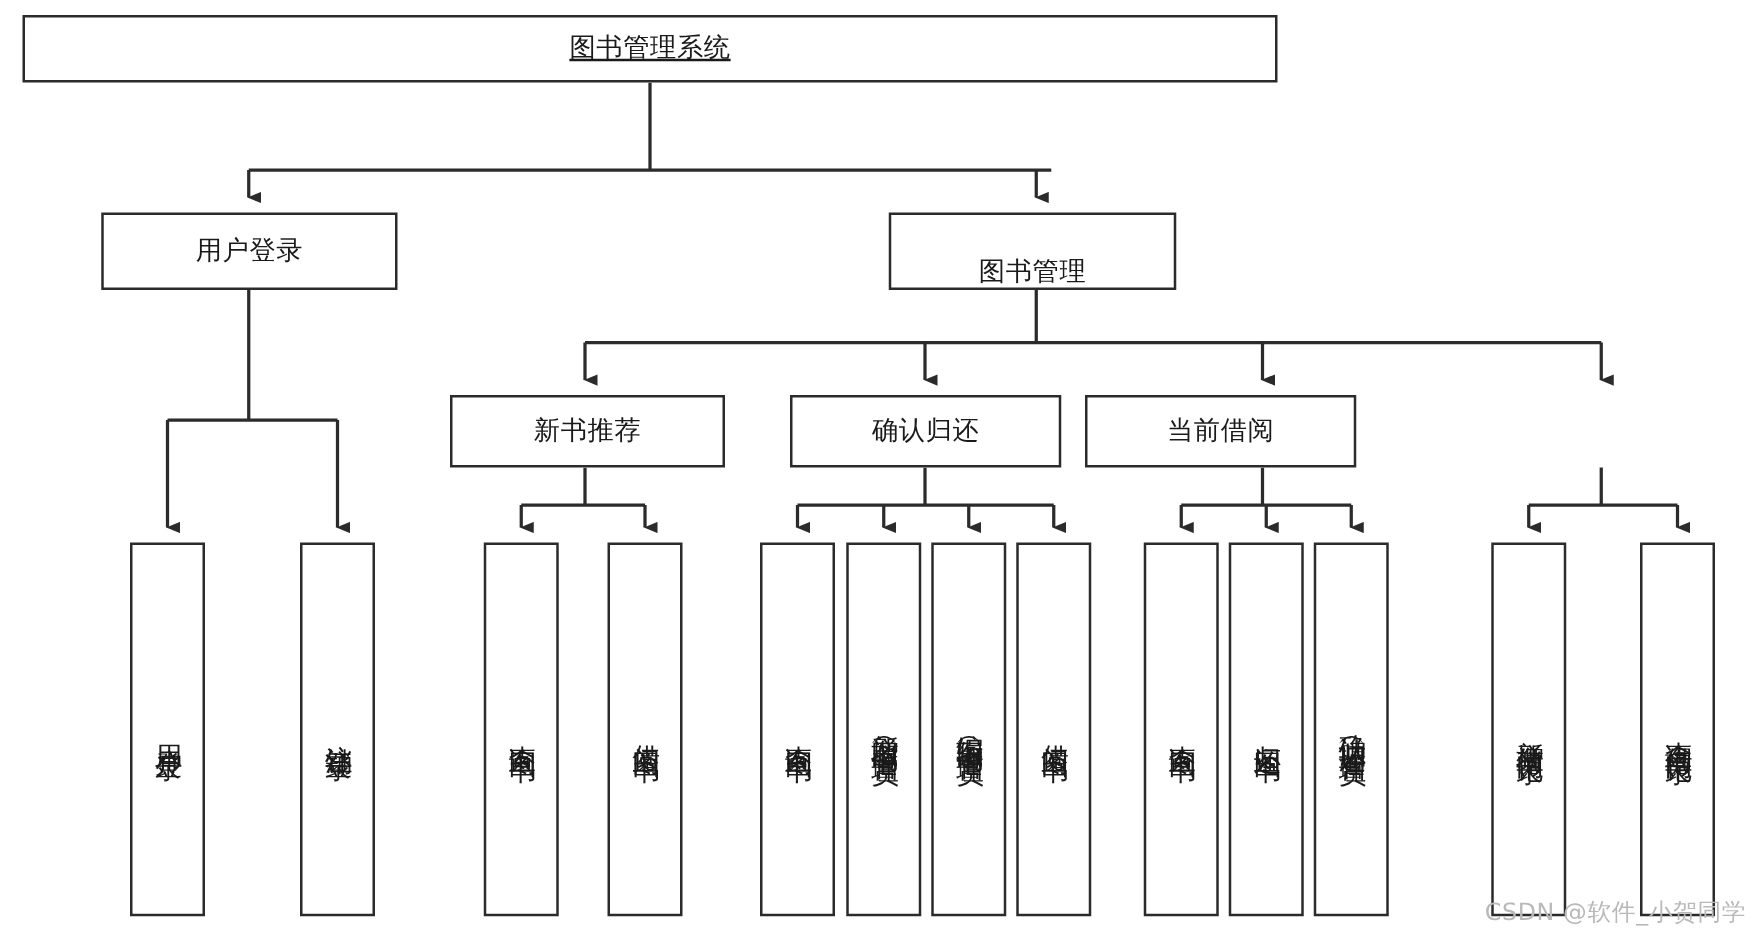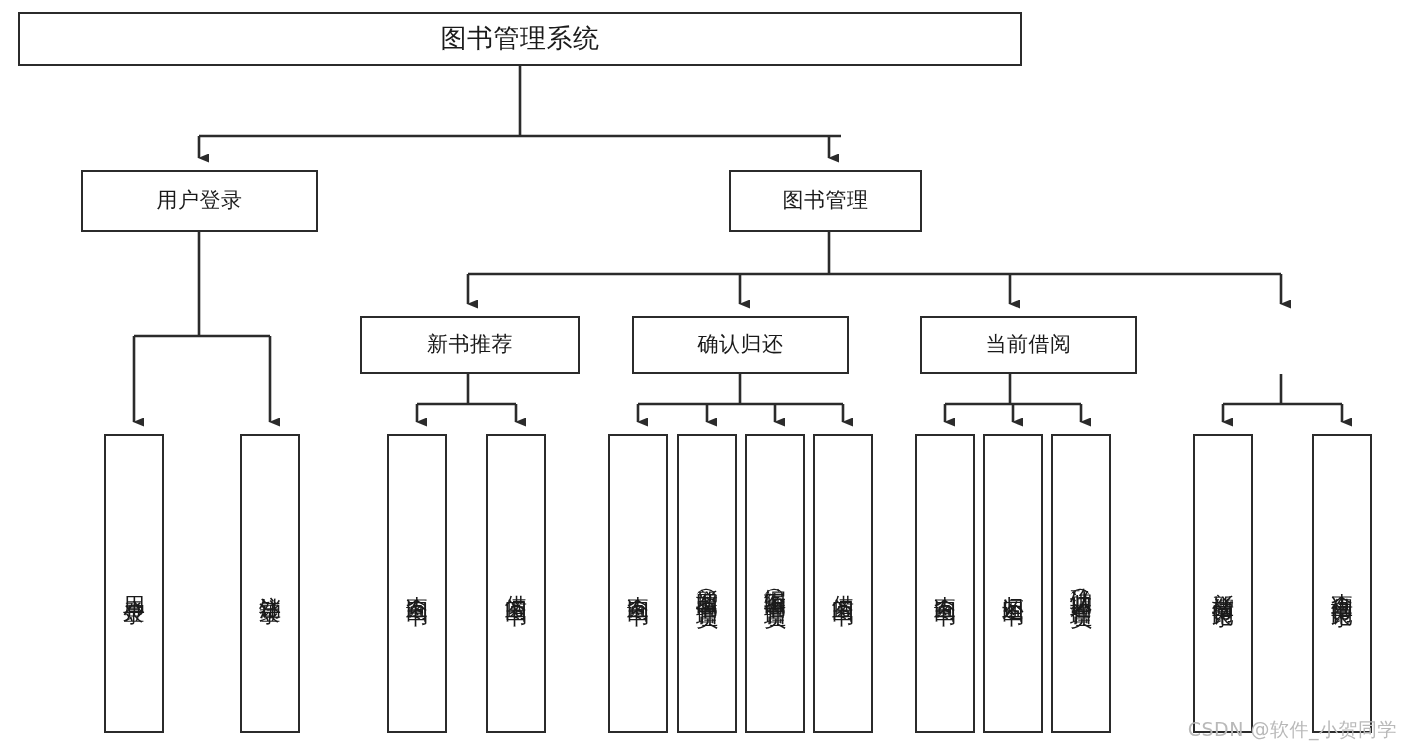--- a/index.html
+++ b/index.html
@@ -41,21 +41,22 @@
     display: block;
     line-height: 1.12;
     letter-spacing: 0.5px;
     white-space: nowrap;
   }
   
   .h-label {
     font-size: 21px;
   }
   .root-label {
-    font-size: 26px;
+    font-size: 21px;
+    text-decoration: underline;
   }
   
   .v-label {
     writing-mode: vertical-rl;
     text-orientation: upright;
     font-size: 22px;
     line-height: 1;
     letter-spacing: 3px;
     white-space: nowrap;
     text-align: center;
@@ -141,33 +142,33 @@
   </svg>
 
   <div class="node-box" style="left:18px; top:12px; width:1004px; height:54px;">
     <span class="node-label root-label">图书管理系统</span>
   </div>
 
   <div class="node-box" style="left:81px; top:170px; width:237px; height:62px;">
     <span class="node-label h-label">用户登录</span>
   </div>
 
-  <div class="node-box" style="left:729px; top:170px; width:193px; height:62px;">
+  <div class="node-box" style="left:711px; top:170px; width:230px; height:62px;align-items:flex-end;">
     <span class="node-label h-label">图书管理</span>
   </div>
 
   <div class="node-box" style="left:360px; top:316px; width:220px; height:58px;">
     <span class="node-label h-label">新书推荐</span>
   </div>
 
   <div class="node-box" style="left:632px; top:316px; width:217px; height:58px;">
     <span class="node-label h-label">确认归还</span>
   </div>
 
-  <div class="node-box" style="left:920px; top:316px; width:217px; height:58px;">
+  <div class="node-box" style="left:868px; top:316px; width:217px; height:58px;">
     <span class="node-label h-label">当前借阅</span>
   </div>
 
 
   <div class="node-box" style="left:104px; top:434px; width:60px; height:299px;">
     <span class="node-label v-label">用户登录</span>
   </div>
 
   <div class="node-box" style="left:240px; top:434px; width:60px; height:299px;">
     <span class="node-label v-label">注销登录</span>

